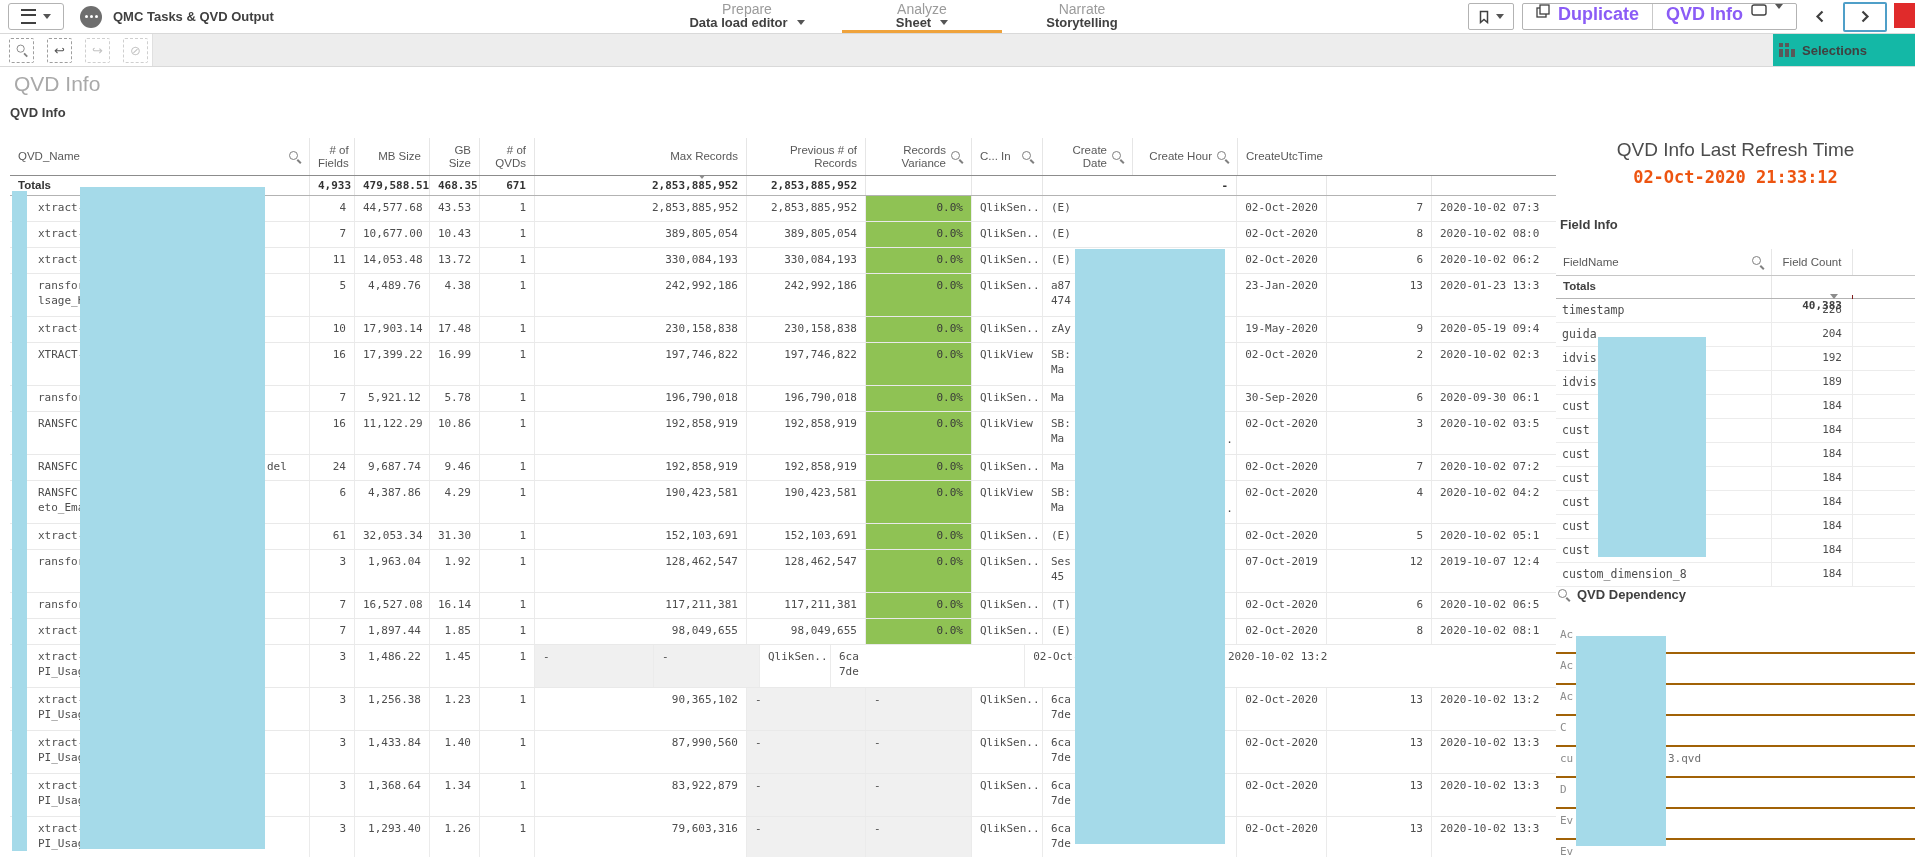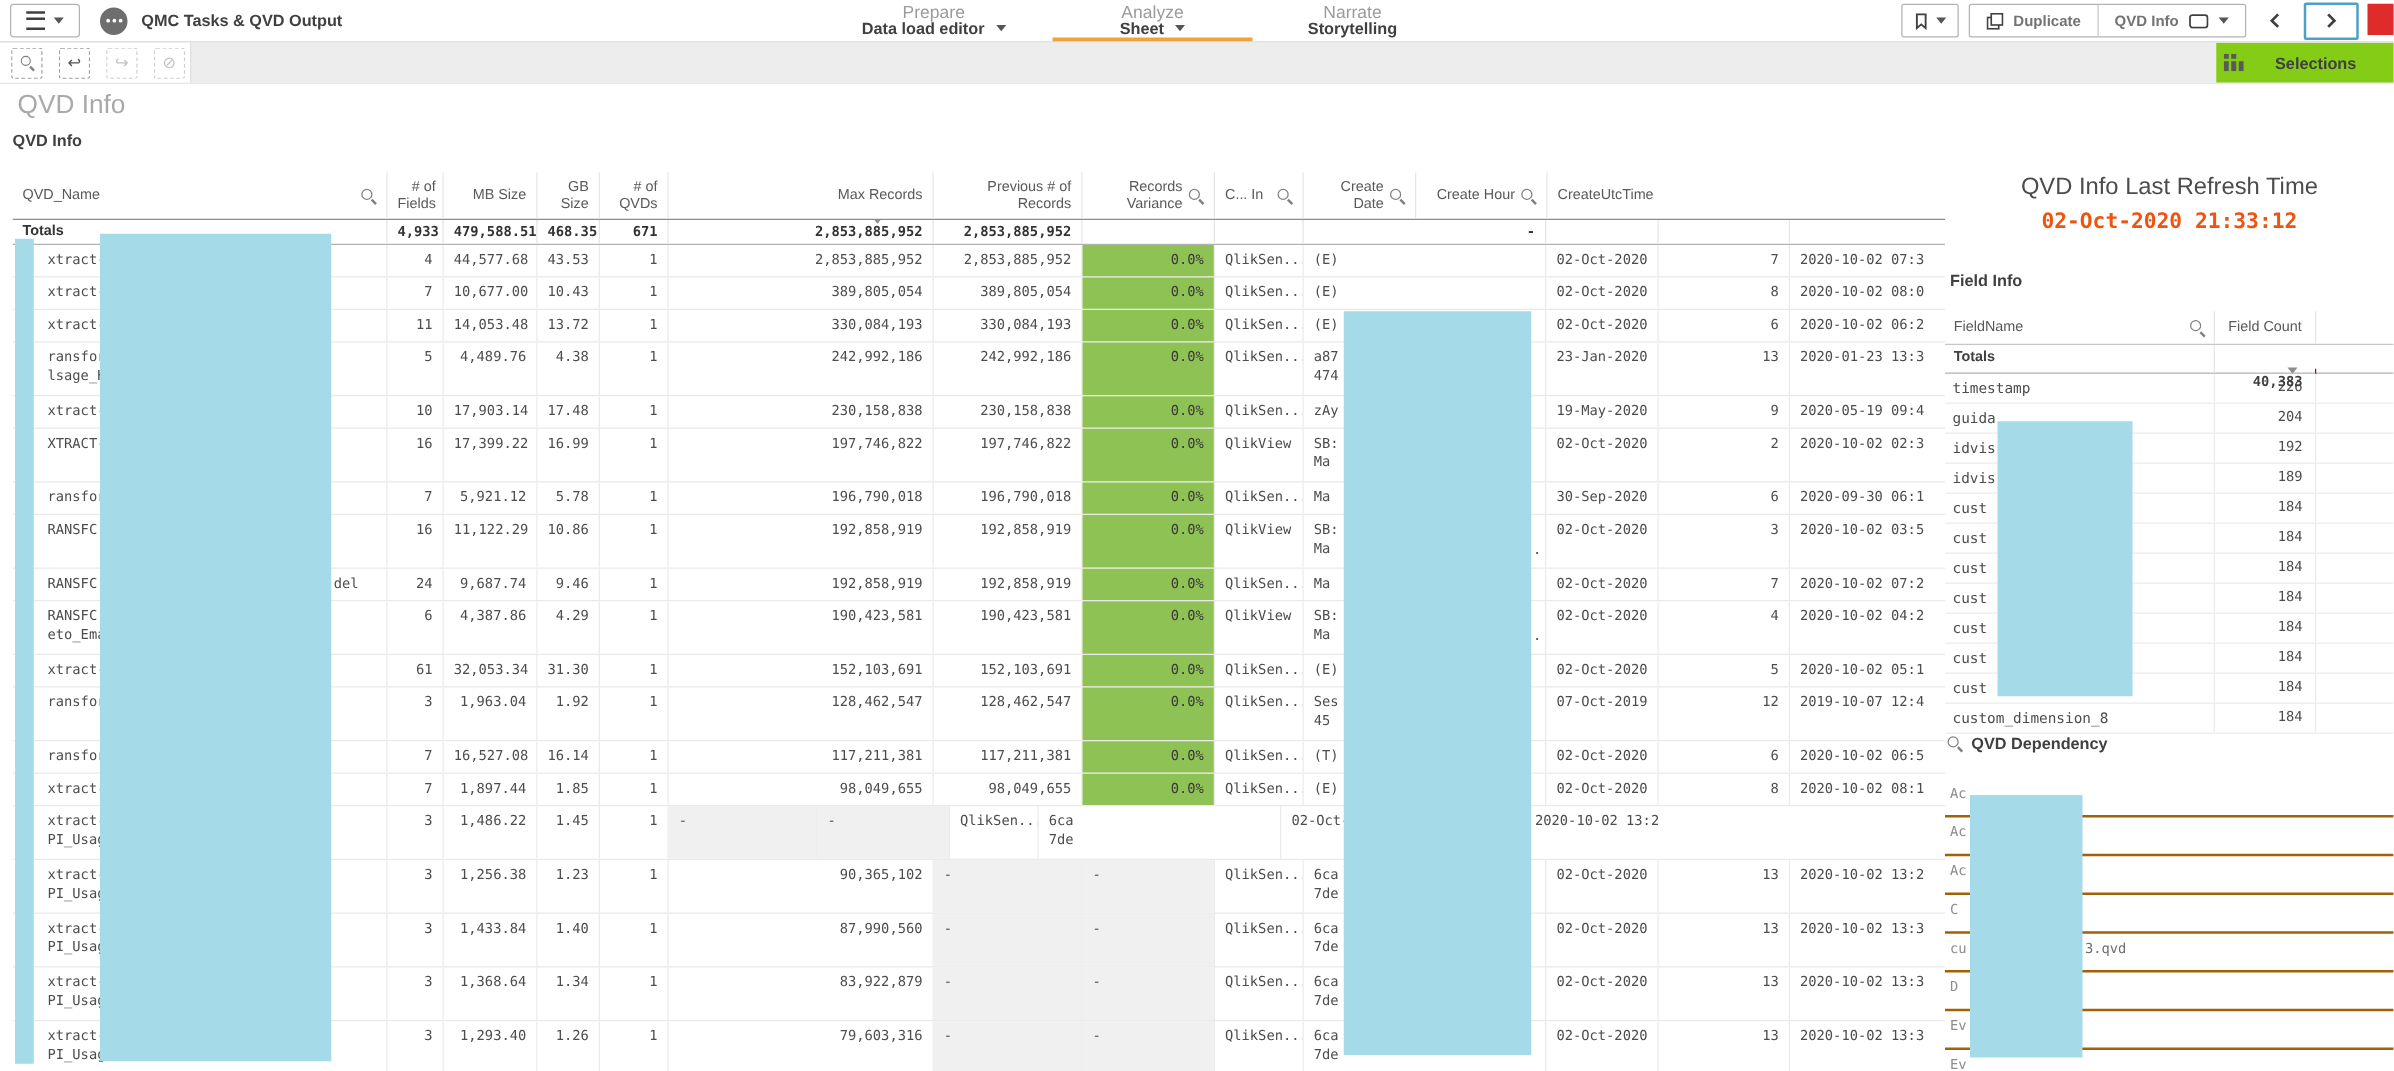--- a/index.html
+++ b/index.html
@@ -21,31 +21,31 @@
   .nav-item.n2{width:160px;margin-right:20px;}
   .nav-item.n3{width:120px;}
   .nav-sec{font-size:14px;color:#9b9b9b;line-height:12px;}
   .nav-main{font-size:13px;font-weight:bold;color:#404040;display:flex;align-items:center;gap:9px;line-height:15px;}
   .nav-item.active::after{content:"";position:absolute;left:0;right:0;bottom:0;height:3px;background:#efa33c;}
 
   .right-cluster{position:absolute;right:28px;top:0;height:100%;display:flex;align-items:center;gap:8px;}
   .btn-box{height:25px;border:1px solid #b3b3b3;border-radius:2px;background:#fff;display:flex;align-items:center;cursor:pointer;}
   .bm-box{width:44px;justify-content:center;gap:6px;}
   .group-box{padding:0;}
-  .group-sec{display:flex;align-items:center;gap:8px;padding:0 13px;height:100%;font-size:12px;font-weight:bold;color:#737373;}
+  .group-sec{display:flex;gap:8px;padding:0 13px;height:100%;font-size:18px;font-weight:bold;color:#8b5cf6;}
   .group-sec + .group-sec{border-left:1px solid #c9c9c9;}
   .chev-btn{width:30px;height:26px;display:flex;align-items:center;justify-content:center;cursor:pointer;}
   .next-btn{width:40px;height:26px;border:2px solid #4f9fc8;border-radius:2px;display:flex;align-items:center;justify-content:center;cursor:pointer;background:#fff;}
   .red-marker{position:absolute;right:0;top:3px;width:21px;height:25px;background:#e02b2b;}
 
   
   .toolbar2{height:32px;border-bottom:1px solid #d9d9d9;display:flex;align-items:stretch;background:#fff;}
   .tb2-left{width:143px;display:flex;align-items:center;gap:13px;padding-left:9px;background:#fff;}
   .tb2-strip{flex:1;background:#ededed;border-left:1px solid #e0e0e0;}
-  .tb2-right{width:136px;background:#84cc16;display:flex;align-items:center;justify-content:flex-start;gap:25px;padding-left:6px;cursor:pointer;}
+  .tb2-right{width:136px;background:#14b8a6;display:flex;align-items:center;justify-content:flex-start;gap:7px;padding-left:6px;cursor:pointer;}
   .dashed-btn{width:23px;height:23px;border:1px dashed #9f9f9f;border-radius:2px;display:flex;align-items:center;justify-content:center;cursor:pointer;font-family:"DejaVu Sans",sans-serif;font-size:13px;color:#555;background:#fff;}
   .dashed-btn.disabled{border-color:#cfcfcf;color:#c4c4c4;cursor:default;}
   .sel-label{font-size:13px;font-weight:bold;color:#404040;}
 
   
   .lens{position:relative;width:12px;height:12px;display:inline-block;flex:none;}
   .lens::before{content:"";position:absolute;left:0;top:0;width:7px;height:7px;border:1.4px solid #808080;border-radius:50%;}
   .lens::after{content:"";position:absolute;left:8.5px;top:8.5px;width:4.5px;height:1.6px;background:#808080;transform:rotate(45deg);transform-origin:0 0;}
   .lens.small{transform:scale(.9);}
 

